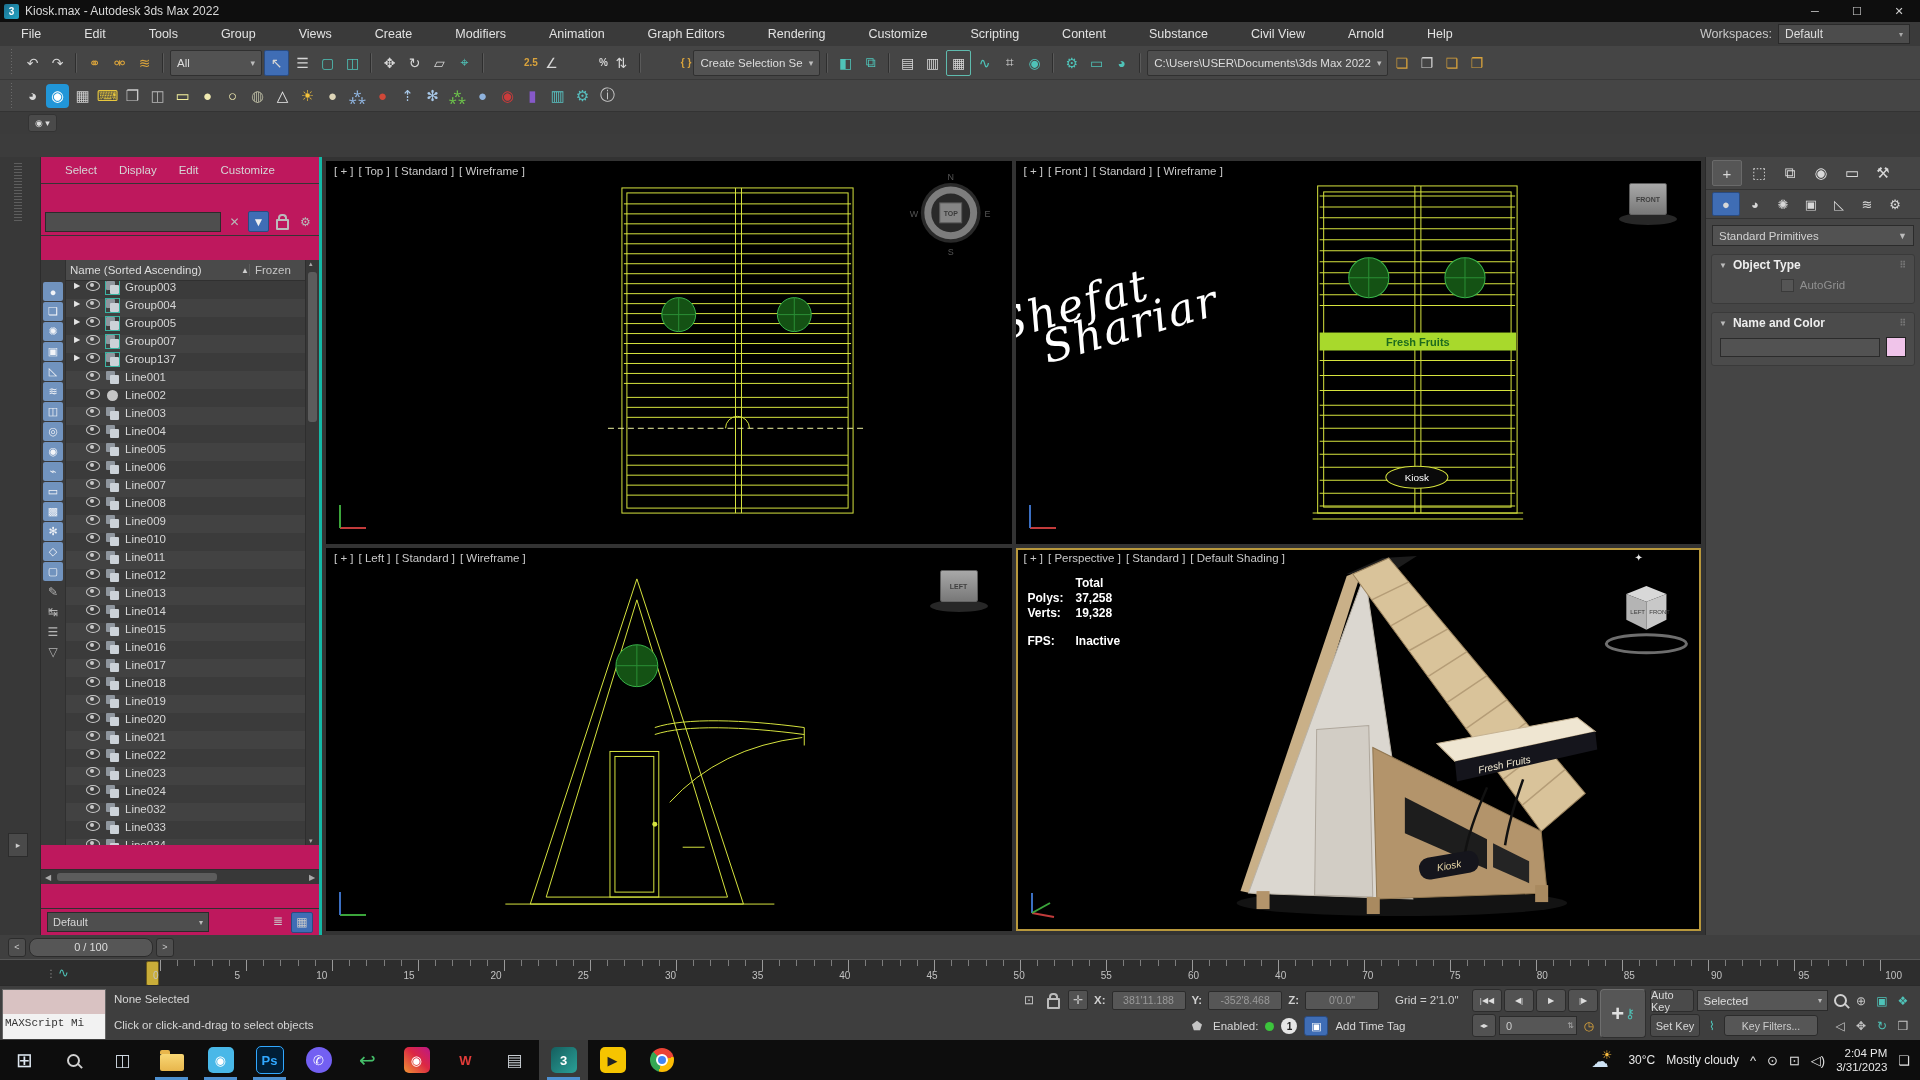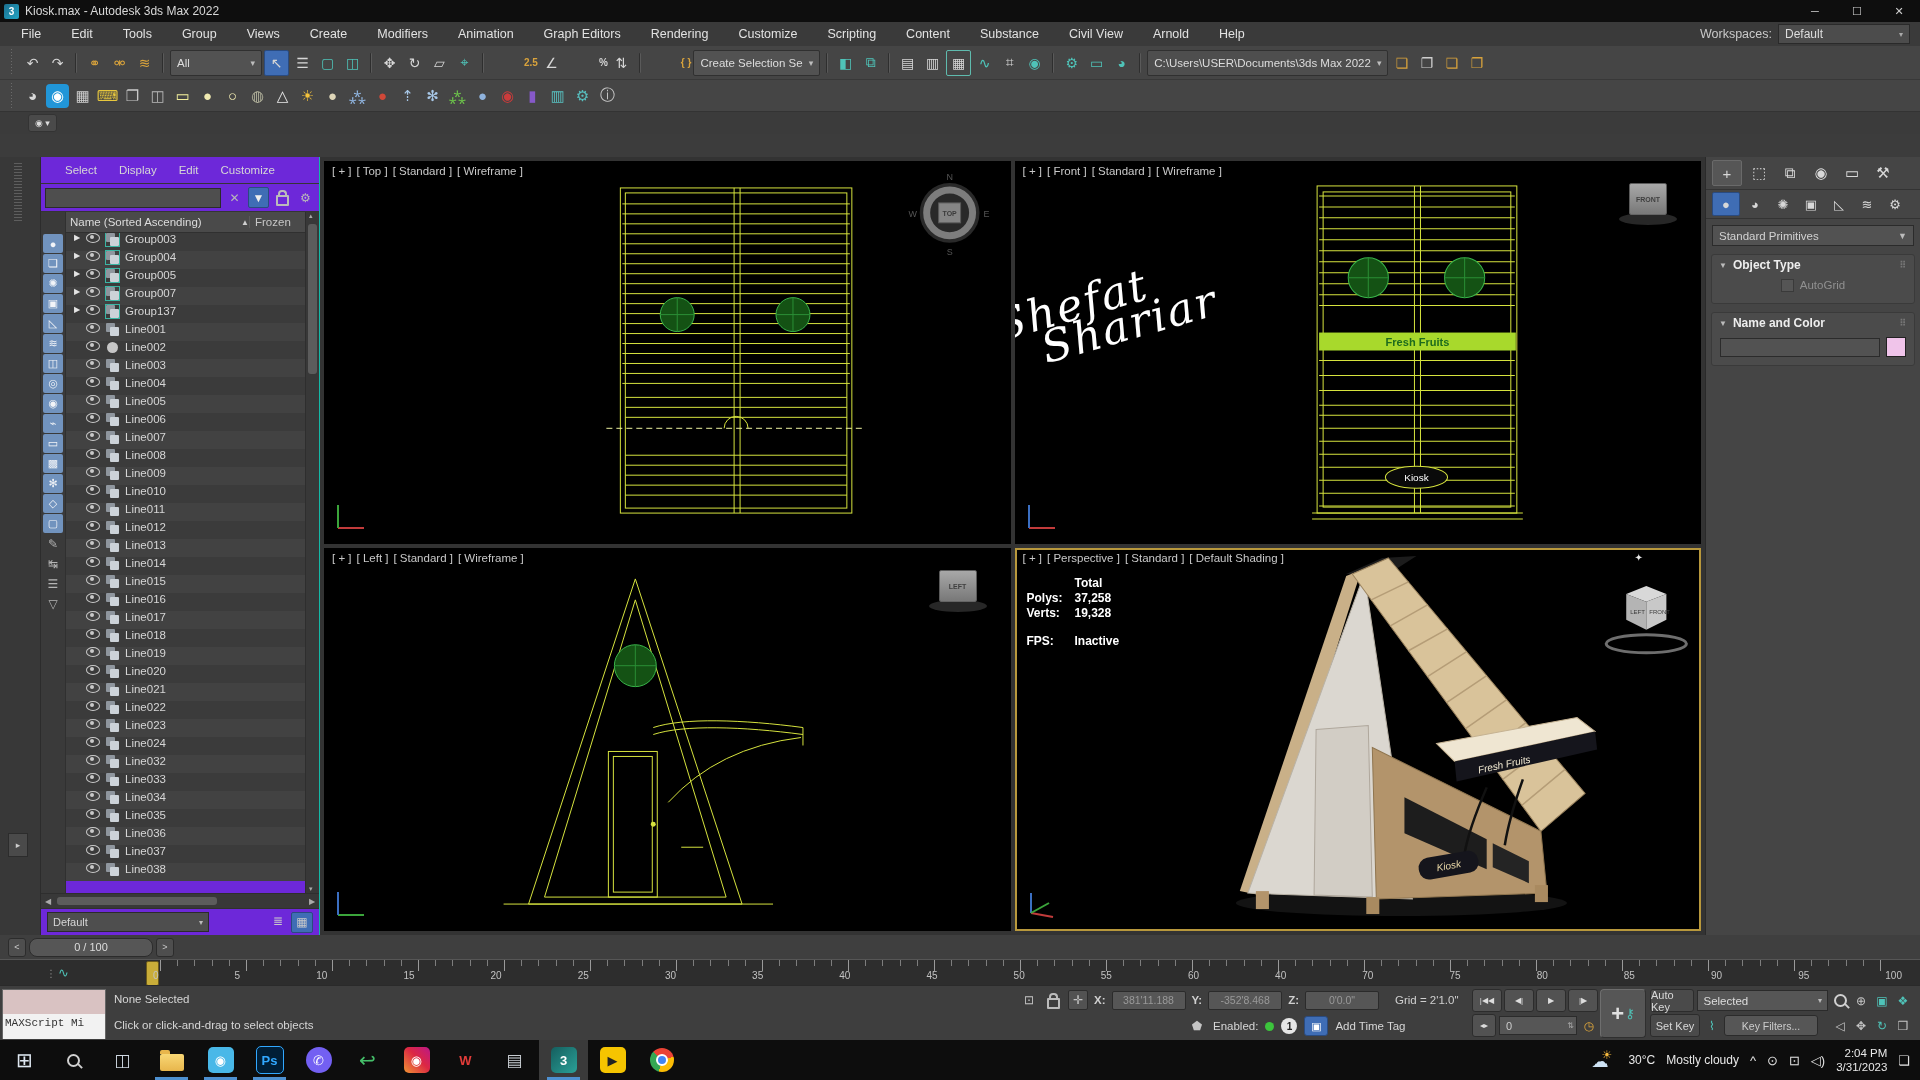--- a/index.html
+++ b/index.html
@@ -7,21 +7,21 @@
   .screen{position:relative;width:1920px;height:1080px;background:#3c3c3c;}
 
   
   .titlebar{position:absolute;left:0;top:0;width:100%;height:22px;background:#0e0e0e;display:flex;align-items:center;color:#d8d8d8;font-size:12px;}
   .appicon{width:15px;height:15px;margin:0 6px 0 4px;background:linear-gradient(135deg,#1b6f8f,#23a4c4);color:#fff;font-weight:bold;font-size:10px;display:flex;align-items:center;justify-content:center;border-radius:2px;}
   .wincontrols{margin-left:auto;display:flex;height:100%;}
   .wbtn{width:42px;height:100%;display:flex;align-items:center;justify-content:center;color:#cfcfcf;font-size:11px;}
 
   
   .menubar{position:absolute;left:0;top:22px;width:100%;height:24px;background:#3a3a3a;border-bottom:1px solid #2d2d2d;display:flex;align-items:center;color:#e2e2e2;font-size:12.5px;}
-  .menubar .mwrap{display:flex;gap:4px;padding-left:8px;}
+  .menubar .mwrap{display:flex;gap:17px;padding-left:8px;}
   .mitem{padding:0 13px;line-height:24px;}
   .workspaces{margin-left:auto;display:flex;align-items:center;gap:6px;padding-right:10px;color:#c9c9c9;}
   .wsdd{width:118px;height:18px;background:#4c4c4c;border:1px solid #2a2a2a;display:flex;align-items:center;justify-content:space-between;padding:0 6px;font-size:12px;color:#ddd;}
 
   
   .tb{position:absolute;left:0;width:100%;background:#454545;display:flex;align-items:center;padding-left:10px;box-sizing:border-box;}
   .tb::before{content:'';width:4px;height:80%;margin-right:6px;background-image:repeating-linear-gradient(#6a6a6a 0 1px,transparent 1px 3px);background-size:1px 100%;background-repeat:repeat-y;background-position:1px 0;}
   .tb1{top:46px;height:34px;border-bottom:1px solid #383838;}
   .tb2{top:80px;height:32px;border-bottom:1px solid #333;}
   .tbtn{min-width:23px;height:24px;display:flex;align-items:center;justify-content:center;color:#d6d6d6;font-size:14px;margin:0 1px;border-radius:2px;}
@@ -42,21 +42,21 @@
   .rmore{margin-left:14px;background:#4a4a4a;border:1px solid #333;border-radius:3px;padding:0 6px;font-size:9px;color:#ddd;height:16px;display:flex;align-items:center;margin-bottom:2px;}
   .ribbonpanel{position:absolute;left:0;top:134px;width:100%;height:23px;background:#404040;border-bottom:1px solid #2e2e2e;display:flex;align-items:center;color:#cfcfcf;font-size:12px;padding-left:10px;box-sizing:border-box;}
 
   
   .main{position:absolute;left:0;top:157px;width:100%;height:778px;display:flex;}
   .dockstrip{width:40px;background:#383838;border-right:1px solid #2c2c2c;position:relative;}
   .dockstrip::before{content:'';position:absolute;left:14px;top:6px;width:8px;height:60px;background-image:repeating-linear-gradient(#5e5e5e 0 1px,transparent 1px 3px);}
   .dockexpand{position:absolute;left:8px;bottom:78px;width:18px;height:22px;background:#4a4a4a;border:1px solid #2c2c2c;color:#ccc;font-size:9px;display:flex;align-items:center;justify-content:center;}
 
   
-  .explorer{width:278px;background:#6d28d9;border-right:1px solid #14b8a6;display:flex;flex-direction:column;font-size:11.5px;color:#d6d6d6;}
+  .explorer{width:278px;background:#be185d;border-right:3px solid #14b8a6;display:flex;flex-direction:column;font-size:11.5px;color:#d6d6d6;gap:24px;}
   .exmenus{height:26px;display:flex;align-items:center;gap:2px;padding-left:14px;border-bottom:1px solid #353535;}
   .exmenu{padding:0 10px;}
   .exsearchrow{height:27px;display:flex;align-items:center;gap:4px;padding:0 4px;border-bottom:1px solid #353535;}
   .exsearch{flex:1;height:18px;background:#4e4e4e;border:1px solid #2b2b2b;}
   .exsbtn{width:19px;height:19px;display:flex;align-items:center;justify-content:center;color:#b9b9b9;font-size:12px;border-radius:2px;}
   .exsbtn.blue{background:#3f6db5;border:1px solid #2a4b80;color:#eee;}
   .exbody{flex:1;display:flex;min-height:0;}
   .exstrip{width:24px;background:#3a3a3a;border-right:1px solid #303030;display:flex;flex-direction:column;align-items:center;padding-top:22px;gap:1px;}
   .stripico{width:20px;height:19px;background:#7193be;color:#f2f4f8;font-size:11px;display:flex;align-items:center;justify-content:center;border-radius:2px;}
   .stripico.gray{background:transparent;color:#b5b5b5;font-size:12px;}

